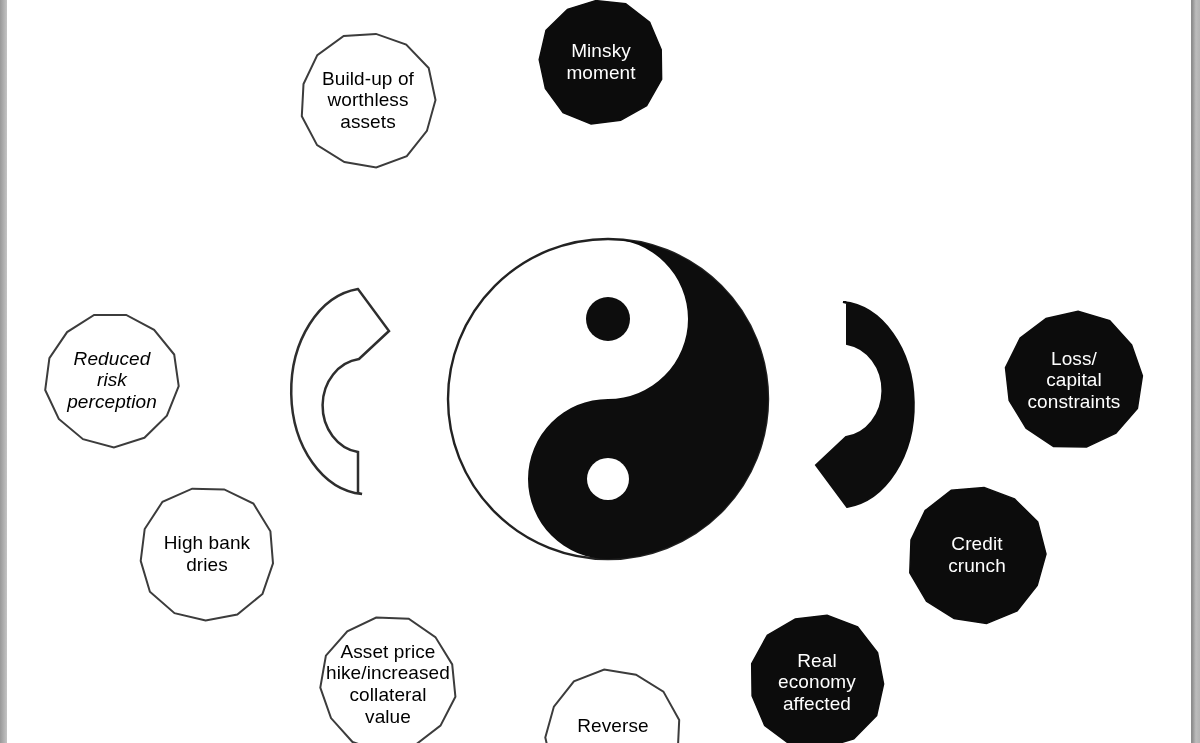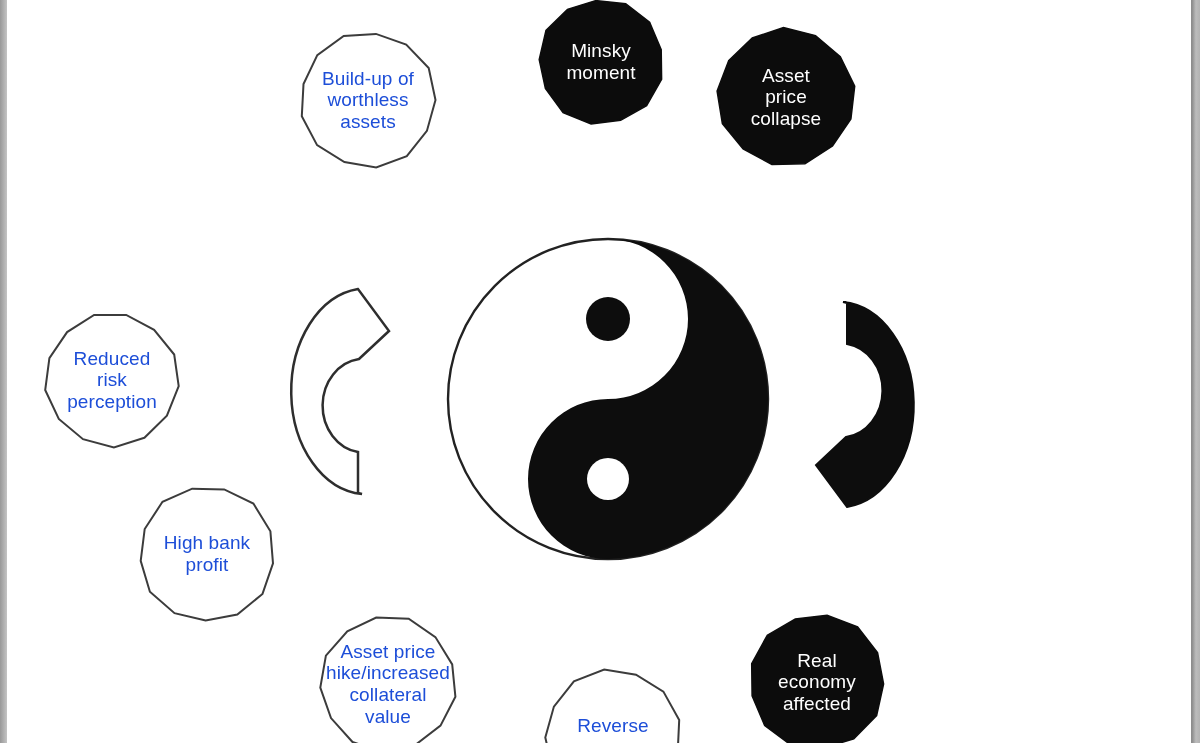--- a/index.html
+++ b/index.html
@@ -18,21 +18,21 @@
   .node{position:absolute;}
   .node svg{position:absolute;left:0;top:0;display:block;}
   .node-label{
     position:absolute;inset:0;
     display:flex;align-items:center;justify-content:center;
     text-align:center;white-space:pre-line;
     font-size:19px;line-height:1.14;font-weight:500;
     letter-spacing:.1px;padding:4px;box-sizing:border-box;
     pointer-events:none;
   }
-  .node.outline .node-label{color:#1d4ed8;}
+  .node.outline .node-label{color:#000000;}
   .node.solid   .node-label{color:#ffffff;}
   .shape-outline{fill:#ffffff;stroke:#3c3c3c;stroke-width:2;}
   .shape-solid{fill:#0c0c0c;stroke:#0c0c0c;stroke-width:1.5;}
 </style>
 </head>
 <body>
 
 <div id="stage">
 
   <svg id="diagram-svg" width="1200" height="743" viewBox="0 0 1200 743">
@@ -64,34 +64,34 @@
 
   <div id="nodes-layer">
       <div class="node outline" style="left: 298px; top: 30px; width: 140px; height: 140px;">
         <svg width="140" height="140" viewBox="0 0 140 140">
           <polygon points="137.5,70.0 128.9,100.9 108.8,126.2 78.2,137.4 46.4,132.1 19.1,115.1 3.8,86.3 5.5,54.1 19.3,25.1 45.7,6.0 78.0,3.9 108.2,14.6 130.7,38.1" class="shape-outline"></polygon>
         </svg>
         <div class="node-label">Build-up of
 worthless
 assets</div>
       </div>
-      <div class="node outline" style="left: 43px; top: 311px; width: 138px; height: 138px;">
+      <div class="node outline" style="left: 43px; top: 311px; width: 138px; height: 138px; font-style: italic;">
         <svg width="138" height="138" viewBox="0 0 138 138">
           <polygon points="101.4,126.8 70.9,136.5 40.0,128.2 15.8,107.9 2.2,79.0 6.4,47.2 24.1,21.1 51.1,4.0 83.2,3.9 111.1,18.8 131.2,43.5 135.7,75.2 123.9,104.7" class="shape-outline"></polygon>
         </svg>
         <div class="node-label">Reduced
 risk
 perception</div>
       </div>
       <div class="node outline" style="left: 137px; top: 484px; width: 140px; height: 140px;">
         <svg width="140" height="140" viewBox="0 0 140 140">
           <polygon points="68.7,136.5 37.5,129.2 12.9,107.8 3.7,76.8 7.7,45.0 25.5,17.8 55.2,4.7 87.2,5.4 116.4,19.6 133.4,47.3 136.0,79.3 125.5,109.9 100.3,130.5" class="shape-outline"></polygon>
         </svg>
         <div class="node-label">High bank
-profit</div>
+dries</div>
       </div>
       <div class="node outline" style="left: 318px; top: 614px; width: 140px; height: 140px;">
         <svg width="140" height="140" viewBox="0 0 140 140">
           <polygon points="34.5,128.0 13.0,104.1 2.3,73.7 7.9,41.6 29.3,17.4 58.2,3.6 90.7,4.7 117.4,23.1 134.2,50.4 137.4,82.7 122.5,111.6 97.1,131.1 65.5,138.4" class="shape-outline"></polygon>
         </svg>
         <div class="node-label">Asset price
 hike/increased
 collateral
 value</div>
       </div>
@@ -101,27 +101,34 @@
         </svg>
         <div class="node-label" style="transform: translateY(-11px);">Reverse</div>
       </div>
       <div class="node solid" style="left: 536px; top: -3px; width: 130px; height: 130px;">
         <svg width="130" height="130" viewBox="0 0 130 130">
           <polygon points="3.2,62.6 10.0,33.4 31.5,12.3 59.9,3.6 89.7,6.7 113.6,25.2 125.2,52.6 125.6,82.4 110.6,108.6 84.6,123.3 55.1,126.9 27.1,115.7 9.4,91.5" class="shape-solid"></polygon>
         </svg>
         <div class="node-label">Minsky
 moment</div>
       </div>
-      <div class="node solid" style="left: 715px; top: 26px; width: 142px; height: 142px;">
+      <div class="node solid" style="left: 1003px; top: 309px; width: 142px; height: 142px;">
         <svg width="142" height="142" viewBox="0 0 142 142">
-          <polygon points="13.8,34.5 37.3,12.0 68.5,1.5 100.5,9.6 125.3,30.6 139.7,60.2 135.9,93.0 117.5,119.9 90.0,137.7 56.9,138.4 28.1,123.0 7.4,97.8 2.1,65.1" class="shape-solid"></polygon>
+          <polygon points="75.0,2.2 106.7,11.6 128.6,35.9 139.4,66.7 134.4,99.3 112.9,124.1 83.5,138.1 50.5,137.5 23.1,119.2 6.2,91.4 2.5,58.7 17.2,29.1 43.1,9.4" class="shape-solid"></polygon>
         </svg>
-        <div class="node-label">Asset
-price
-collapse</div>
+        <div class="node-label">Loss/
+capital
+constraints</div>
+      </div>
+      <div class="node solid" style="left: 906px; top: 484px; width: 142px; height: 142px;">
+        <svg width="142" height="142" viewBox="0 0 142 142">
+          <polygon points="108.4,14.9 131.7,37.8 140.0,69.9 131.2,101.3 111.1,127.0 80.5,139.6 48.1,134.5 20.5,117.3 3.8,88.7 5.0,55.9 19.2,26.6 45.3,6.3 78.1,3.4" class="shape-solid"></polygon>
+        </svg>
+        <div class="node-label">Credit
+crunch</div>
       </div>
       <div class="node solid" style="left: 747px; top: 612px; width: 140px; height: 140px;">
         <svg width="140" height="140" viewBox="0 0 140 140">
           <polygon points="130.5,40.5 136.6,72.0 129.6,103.6 106.8,126.8 76.0,136.2 43.9,133.0 17.7,113.6 5.1,83.9 4.7,51.8 20.3,23.2 48.3,7.1 80.1,3.3 110.6,14.8" class="shape-solid"></polygon>
         </svg>
         <div class="node-label">Real
 economy
 affected</div>
       </div>
     </div>

